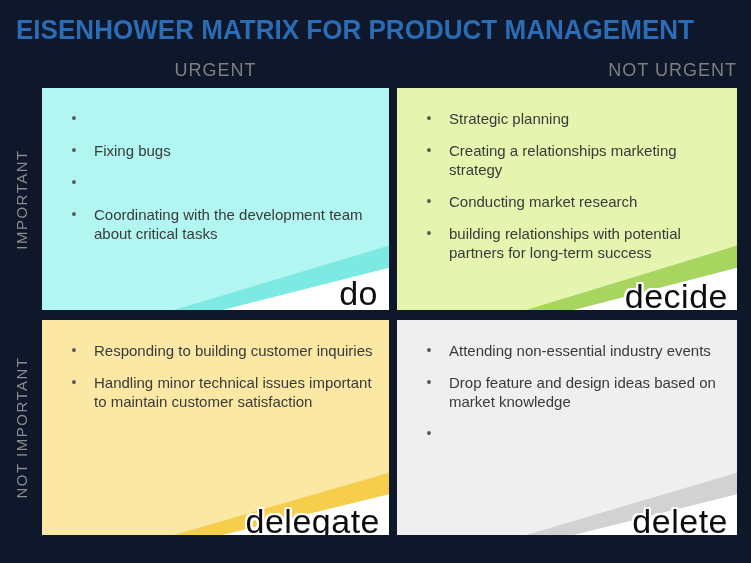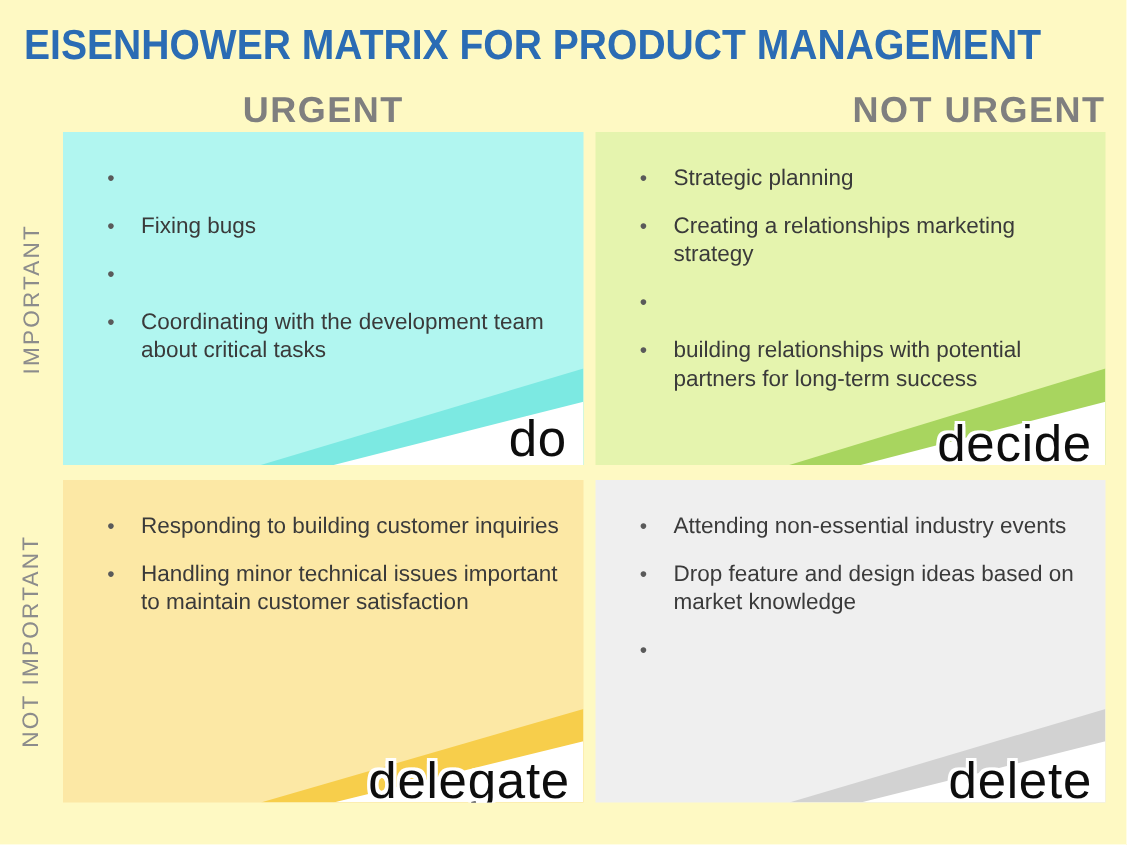--- a/index.html
+++ b/index.html
@@ -2,40 +2,40 @@
 <html><head>
 <meta charset="utf-8">
 <style>
   * { margin: 0; padding: 0; box-sizing: border-box; }
   html, body { background: #ffffff; }
   body { font-family: "Liberation Sans", sans-serif; }
   .stage {
     position: relative;
     width: 751px;
     height: 563px;
-    background: #fef9c3;
+    background: #0f172a;
     overflow: hidden;
   }
   .title {
     position: absolute;
     top: 14px;
     left: 16px;
     font-size: 28px;
     font-weight: 700;
     letter-spacing: 0px;
     white-space: nowrap;
     transform: scaleX(0.93);
     transform-origin: left center;
   }
   .col-header {
     position: absolute;
     top: 60px;
     text-align: center;
-    font-size: 24px;
-    font-weight: 700;
+    font-size: 18px;
+    font-weight: 400;
     letter-spacing: 1px;
     color: #7f7f7f;
   }
   .col-header.left  { left: 42px;  width: 347px; }
   .col-header.right { left: 397px; width: 340px; text-align: right; }
   .row-label {
     position: absolute;
     left: 4px;
     width: 34px;
     display: flex;
@@ -153,20 +153,21 @@
         <li>
           <span class="dot">•</span>
           <span class="txt">Strategic planning</span>
         </li>
         <li>
           <span class="dot">•</span>
           <span class="txt">Creating a relationships marketing strategy</span>
         </li>
         <li>
           <span class="dot">•</span>
+          <span class="txt">Conducting market research</span>
         </li>
         <li>
           <span class="dot">•</span>
           <span class="txt">building relationships with potential partners for long-term success</span>
         </li>
       </ul>
     <div class="action-label">decide</div>
   </div>
 
   <div class="quadrant q-delegate" style="background-color: rgb(252, 232, 165);">

